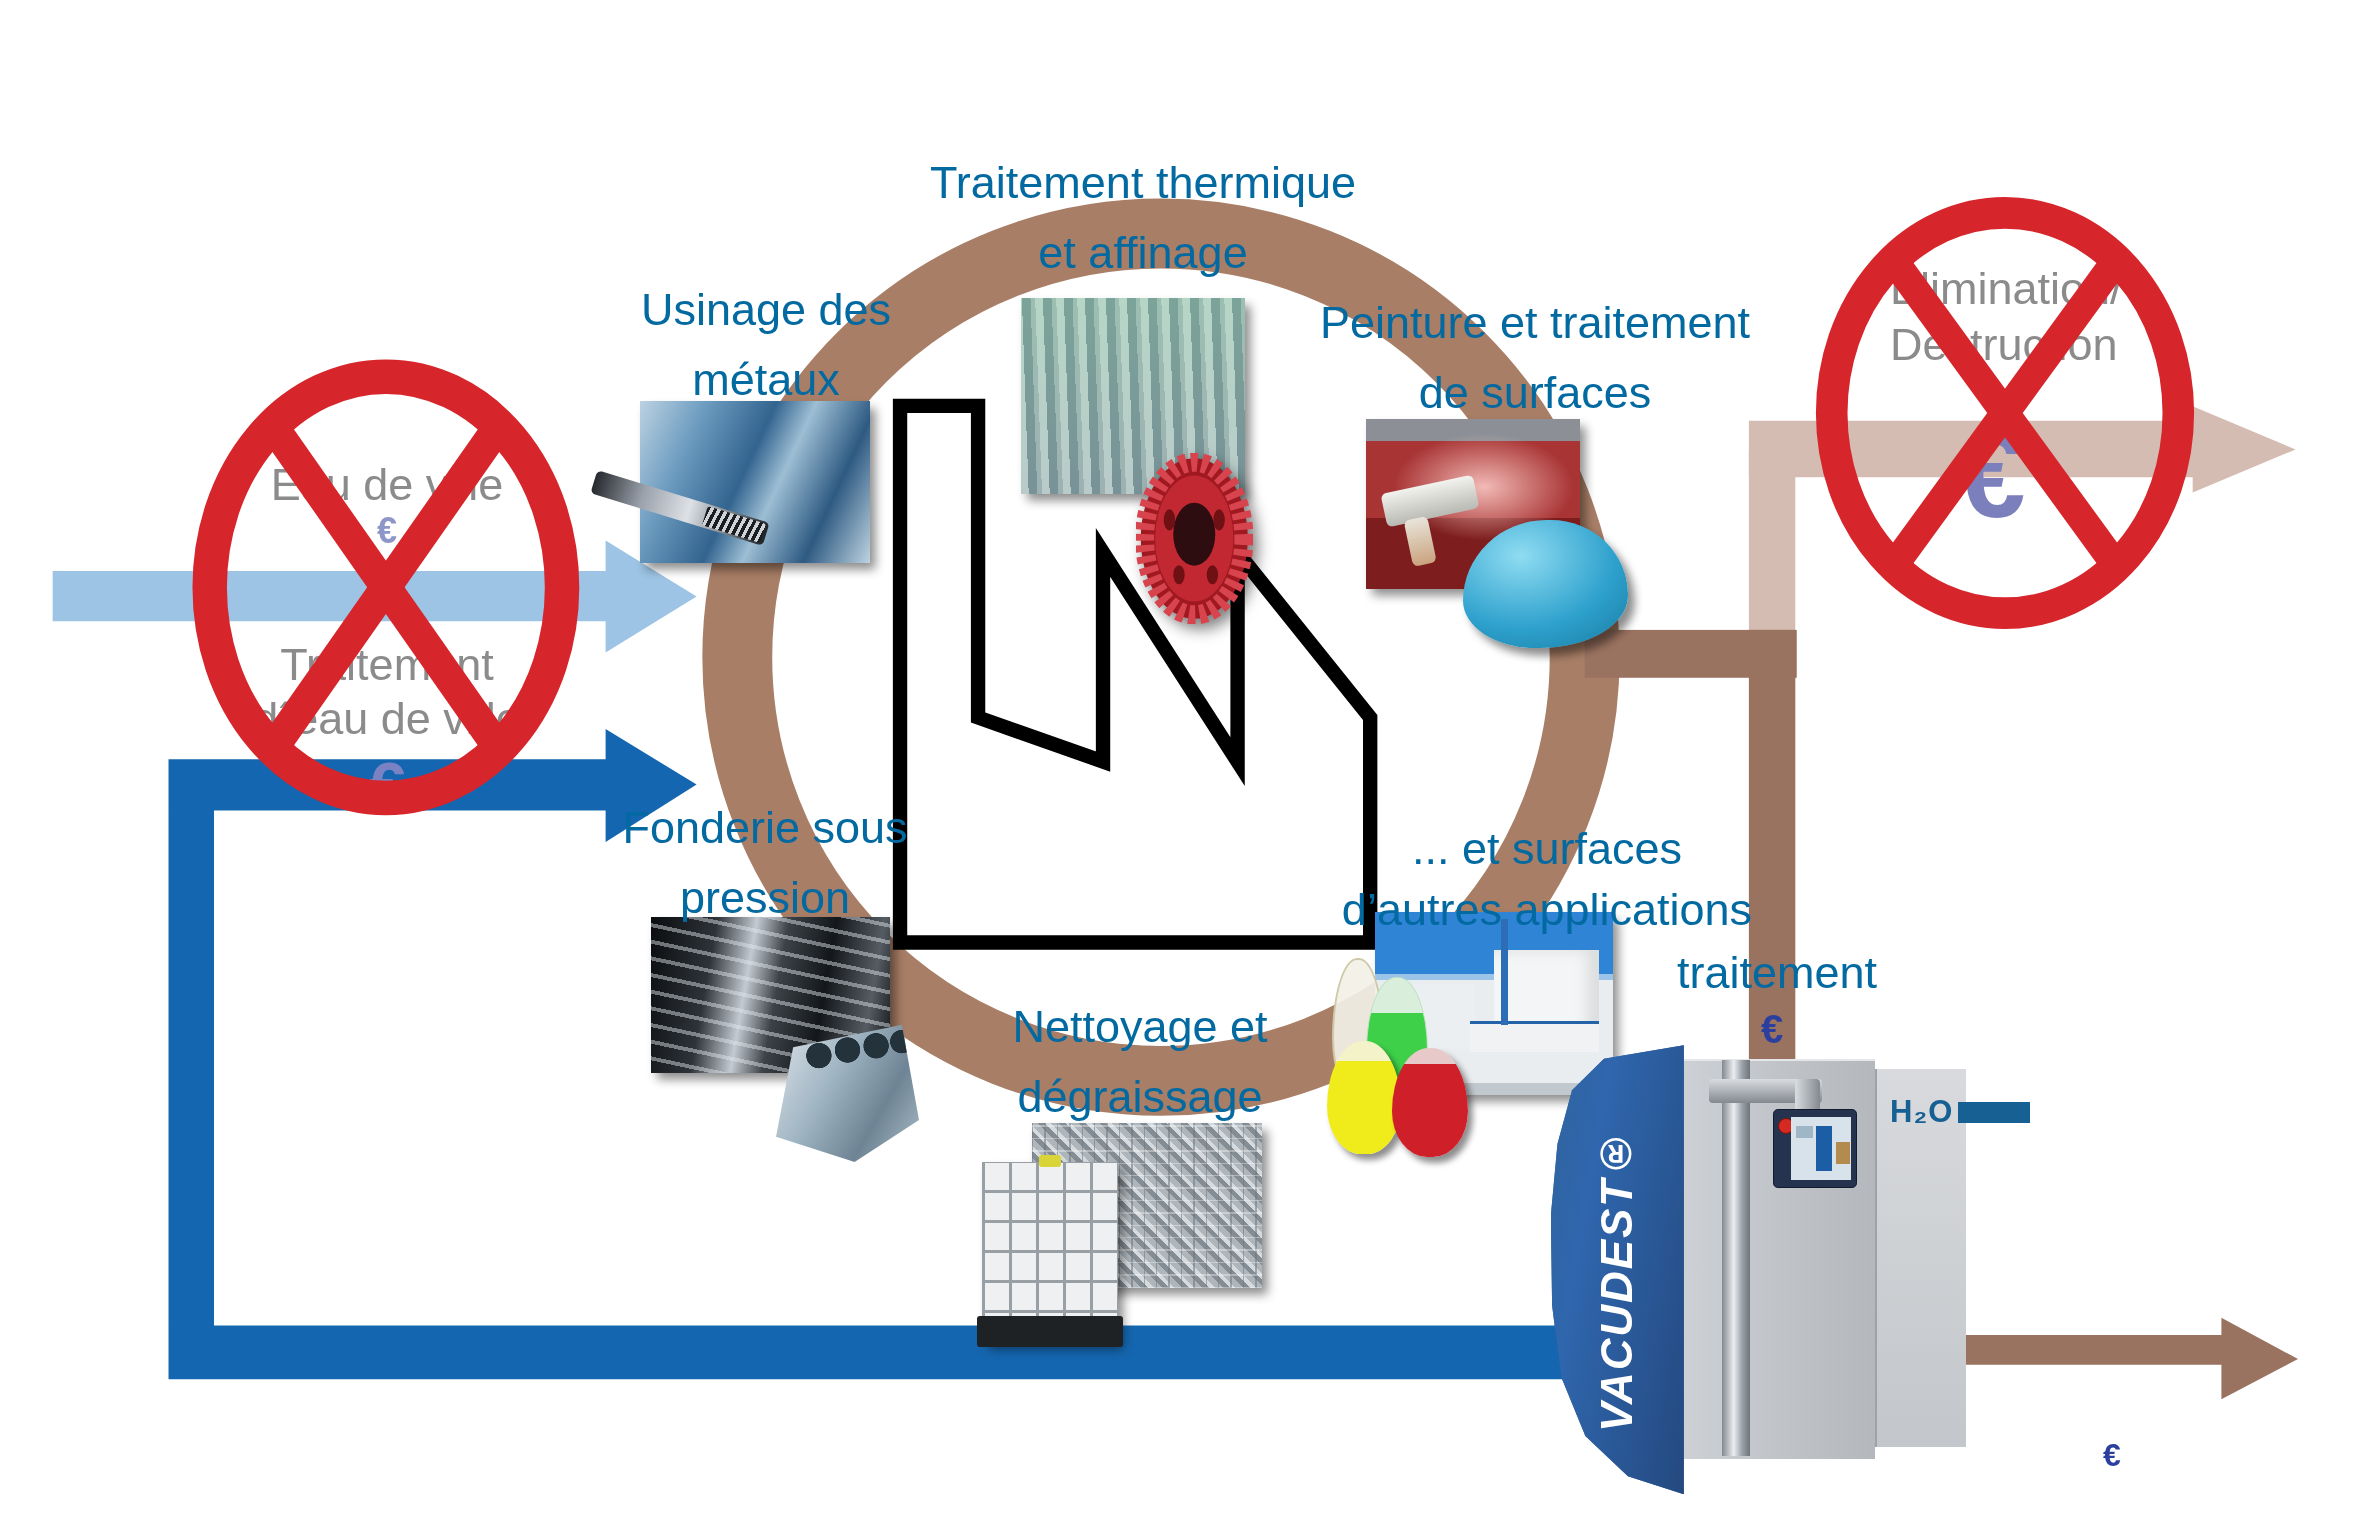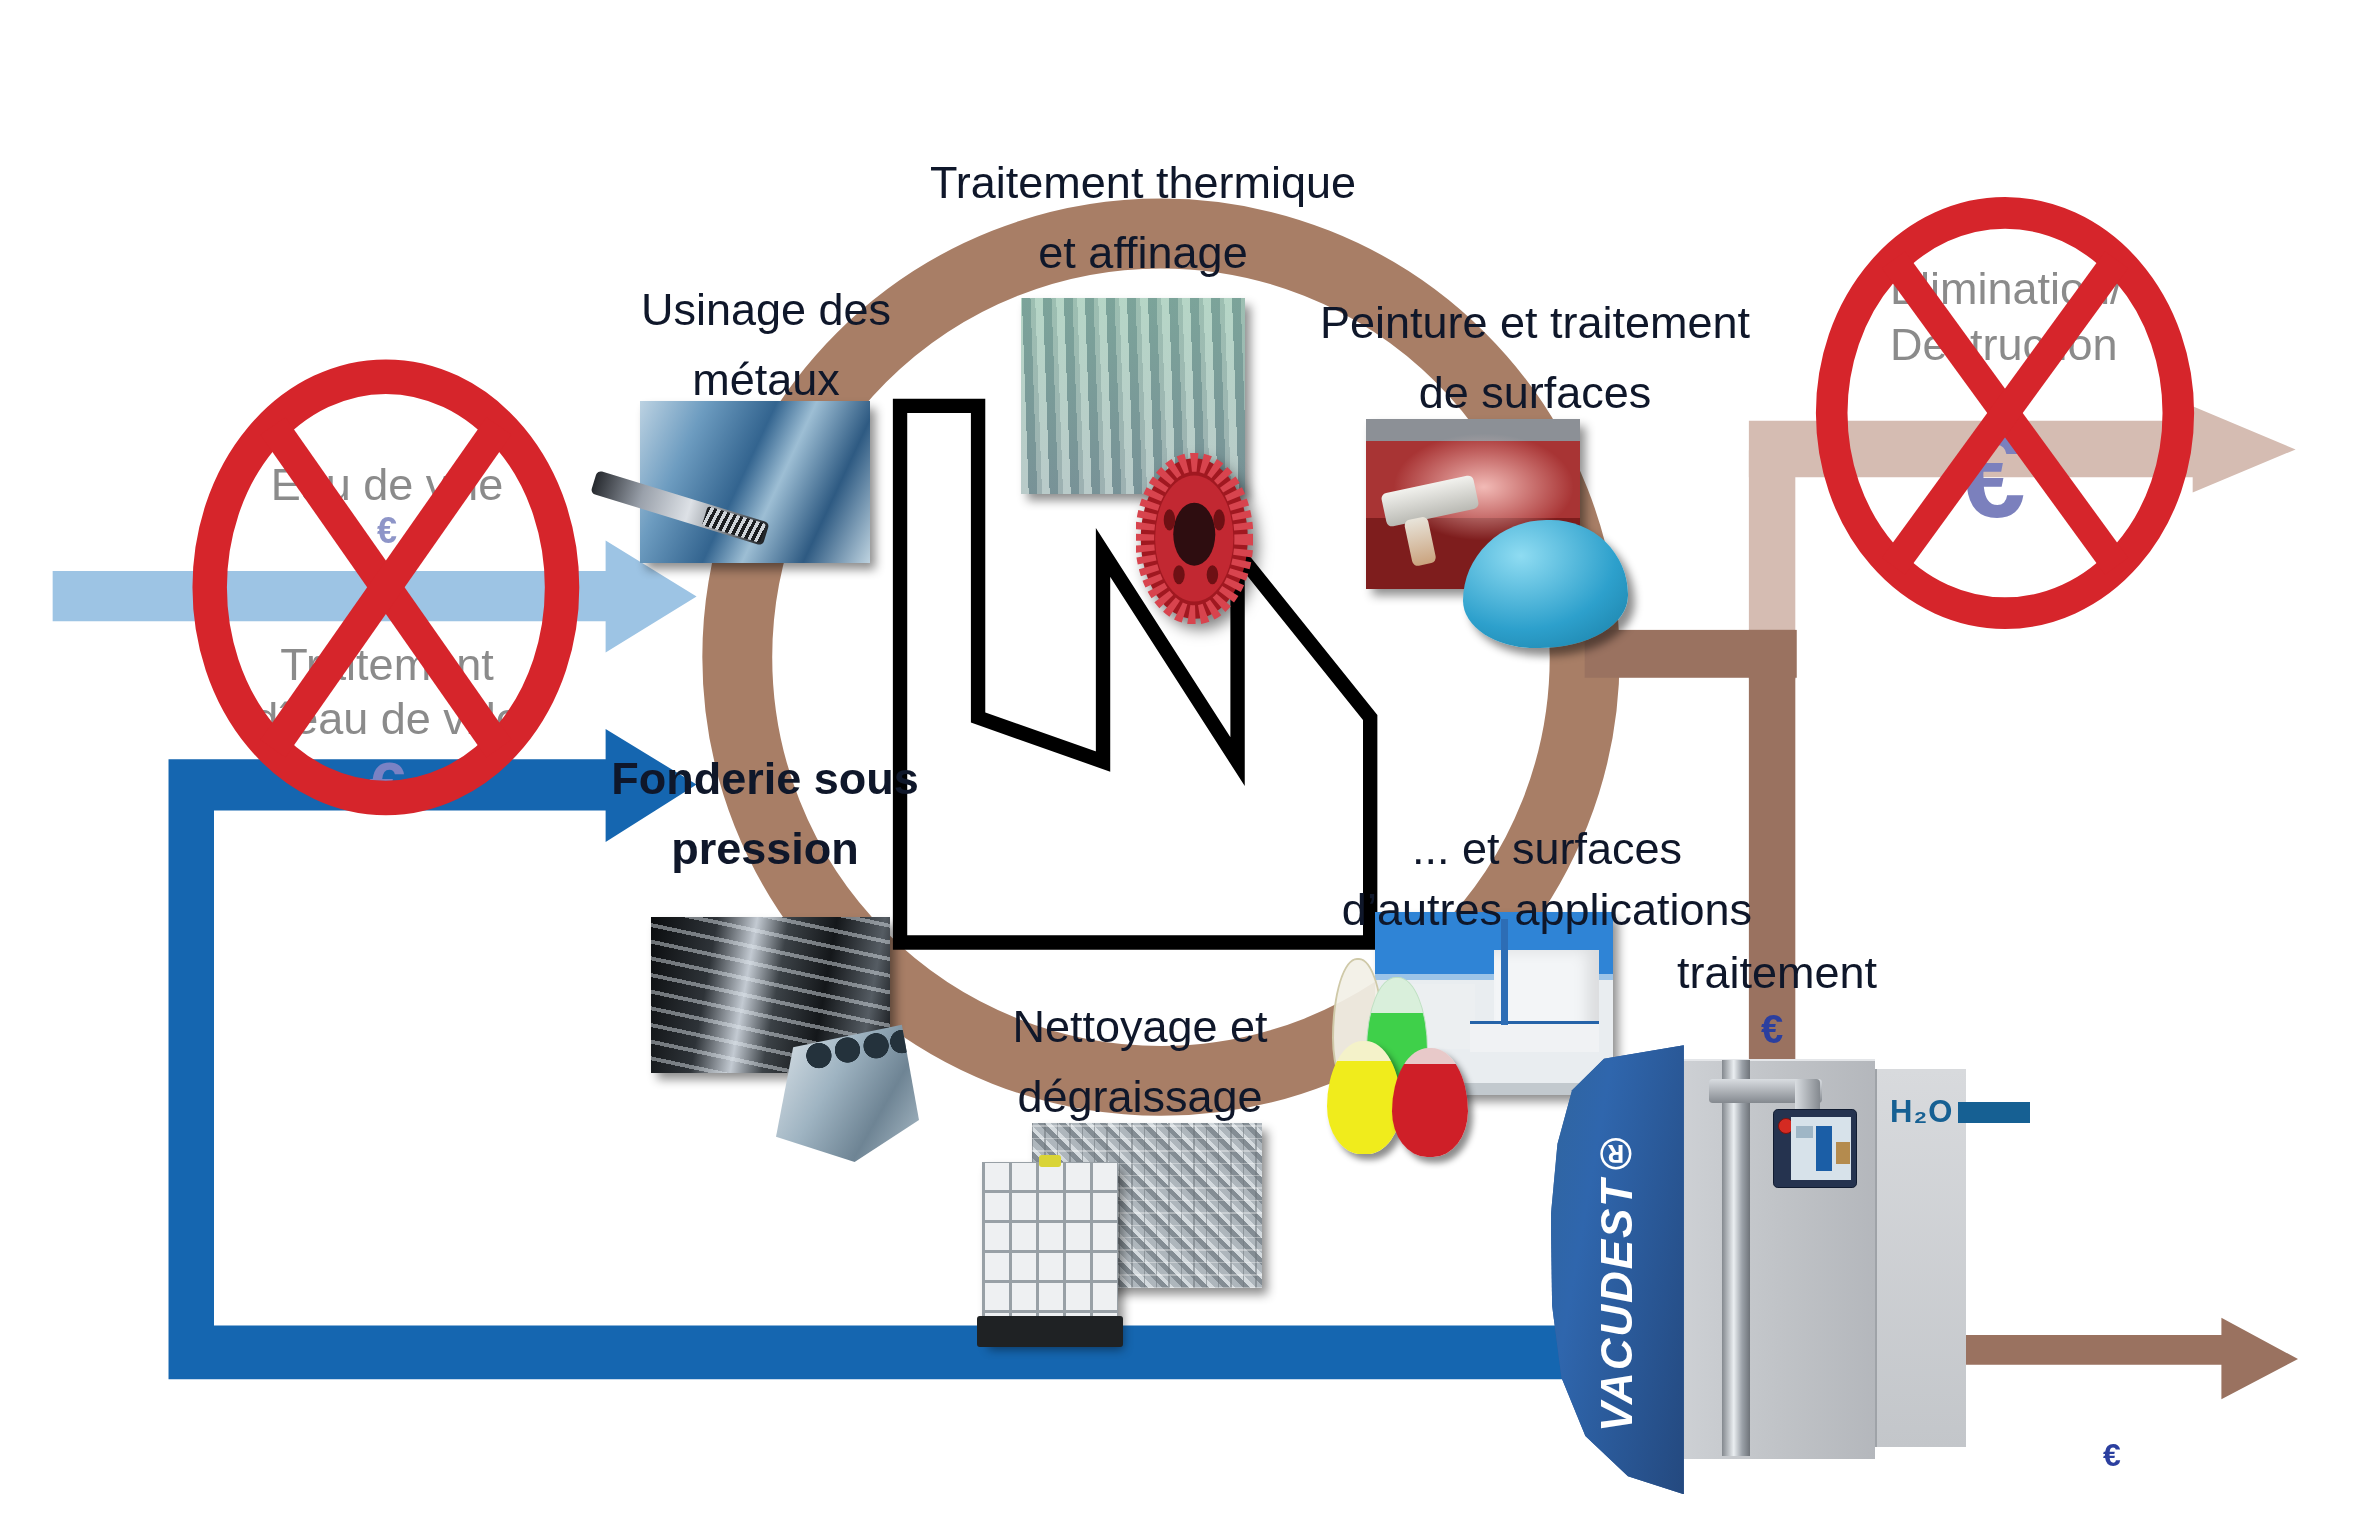--- a/index.html
+++ b/index.html
@@ -4,21 +4,21 @@
 <style>
   html,body{margin:0;padding:0;background:#fff;}
   .canvas{position:relative;width:2377px;height:1537px;background:#ffffff;overflow:hidden;
           font-family:"Liberation Sans", sans-serif;}
   .layer{position:absolute;left:0;top:0;width:2377px;height:1537px;}
   #svg-base{z-index:1;}
   .mid{z-index:2;}
   #svg-top{z-index:3;pointer-events:none;}
 
   
-  .lbl{position:absolute;transform:translate(-50%,-50%);text-align:center;color:#0f172a;
+  .lbl{position:absolute;transform:translate(-50%,-50%);text-align:center;color:#0369a1;
        font-size:45px;line-height:1.55;white-space:pre-line;z-index:2;}
   .lbl.left{transform:translate(0,-50%);text-align:left;}
   .gray{color:#8b8b8b;}
   .euro{font-weight:bold;color:#7a82c4;}
 
   
   .photo{position:absolute;z-index:2;box-shadow:5.7px 6.7px 9.6px rgba(0,0,0,.45);}
   .photo-usinage{left:640px;top:401px;width:230px;height:162px;
     background:linear-gradient(115deg,#bcd2e2 0%,#6d9cc0 22%,#33648f 45%,#9dbed4 58%,#2e5a82 78%,#bed3e0 100%);}
   .tool-tap{position:absolute;left:590px;top:496px;width:180px;height:24px;z-index:2;
@@ -190,21 +190,21 @@
       <span class="bar"></span>
     </div>
   </div>
 
   <div class="lbl" style="left:1143px;top:218px;">Traitement thermique
 et affinage</div>
   <div class="lbl" style="left:766px;top:345px;">Usinage des
 métaux</div>
   <div class="lbl" style="left:1535px;top:358px;">Peinture et traitement
 de surfaces</div>
-  <div class="lbl" style="left:765px;top:814px;font-weight:bold;">Fonderie sous
+  <div class="lbl" style="left:765px;top:863px;">Fonderie sous
 pression</div>
   <div class="lbl" style="left:1140px;top:1062px;">Nettoyage et
 dégraissage</div>
   <div class="lbl" style="left:1547px;top:880px;line-height:1.35;">... et surfaces
 d’autres applications</div>
 
   <div class="lbl gray" style="left:387px;top:485px;">Eau de ville</div>
   <div class="lbl euro" style="left:387px;top:531px;font-size:36px;color:#8e95c8;">€</div>
   <div class="lbl gray" style="left:387px;top:692px;line-height:1.2;">Traitement
 d´eau de ville</div>

